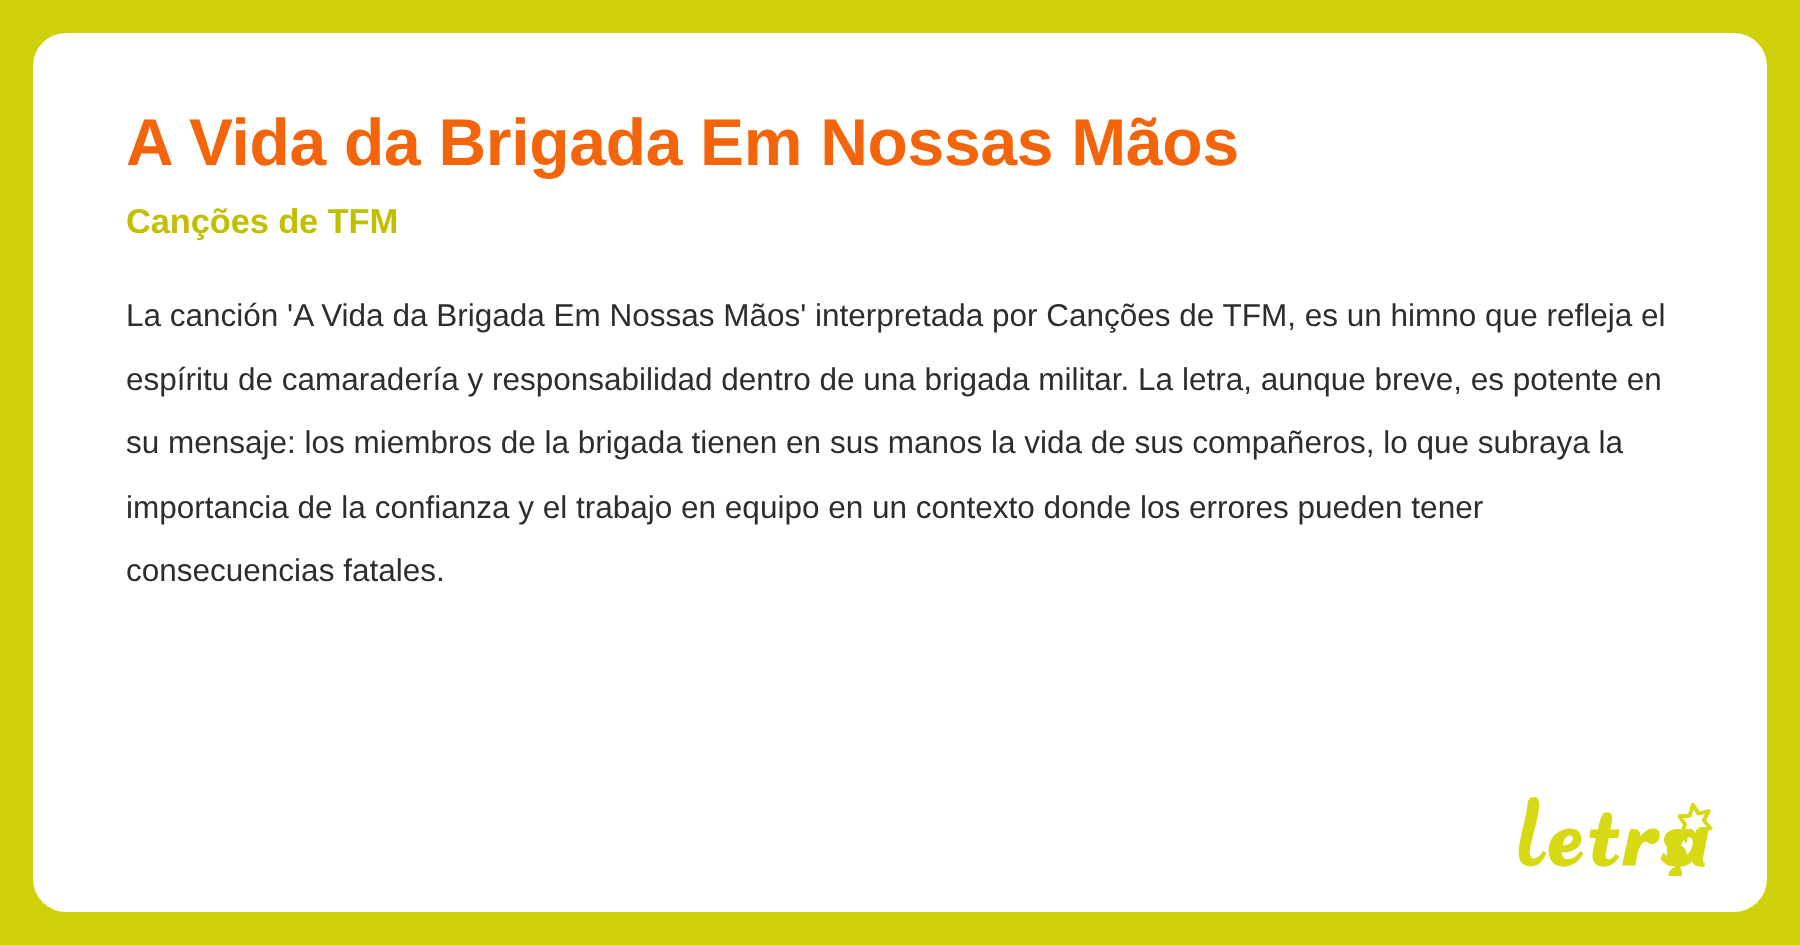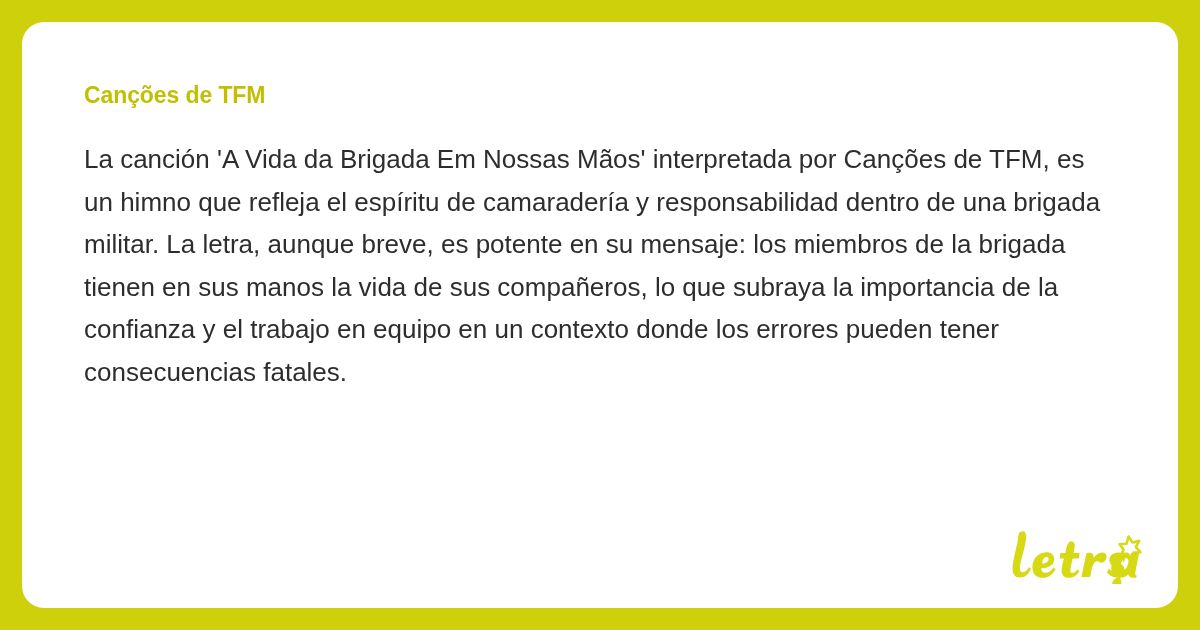--- a/index.html
+++ b/index.html
@@ -47,21 +47,21 @@
     font-weight: bold;
     font-size: 23px;
     line-height: 34px;
     letter-spacing: -0.1px;
   }
   .description {
     margin: 26px 0 0 0;
     color: #2d2d2d;
     font-family: "Liberation Sans", sans-serif;
     font-weight: normal;
-    font-size: 26px;
+    font-size: 21px;
     line-height: 42.5px;
     width: 1035px;
     text-align: left;
   }
   .logo-wrap {
     position: absolute;
     left: 986px;
     top: 506px;
     width: 135px;
     height: 56px;
@@ -70,20 +70,21 @@
     display: block;
   }
 </style>
 </head>
 <body>
 
 <div class="share-card">
 
   <div class="content">
 
+    <h1 class="song-title">A Vida da Brigada Em Nossas Mãos</h1>
 
     <h2 class="artist-name">Canções de TFM</h2>
 
     <p class="description">La canción 'A Vida da Brigada Em Nossas Mãos' interpretada por Canções de TFM, es un himno que refleja el espíritu de camaradería y responsabilidad dentro de una brigada militar. La letra, aunque breve, es potente en su mensaje: los miembros de la brigada tienen en sus manos la vida de sus compañeros, lo que subraya la importancia de la confianza y el trabajo en equipo en un contexto donde los errores pueden tener consecuencias fatales.</p>
 
   </div>
 
   <div class="logo-wrap">
     <svg width="135" height="56" viewBox="0 0 135 56" xmlns="http://www.w3.org/2000/svg" aria-hidden="true">
       <g fill="#d6d913">

